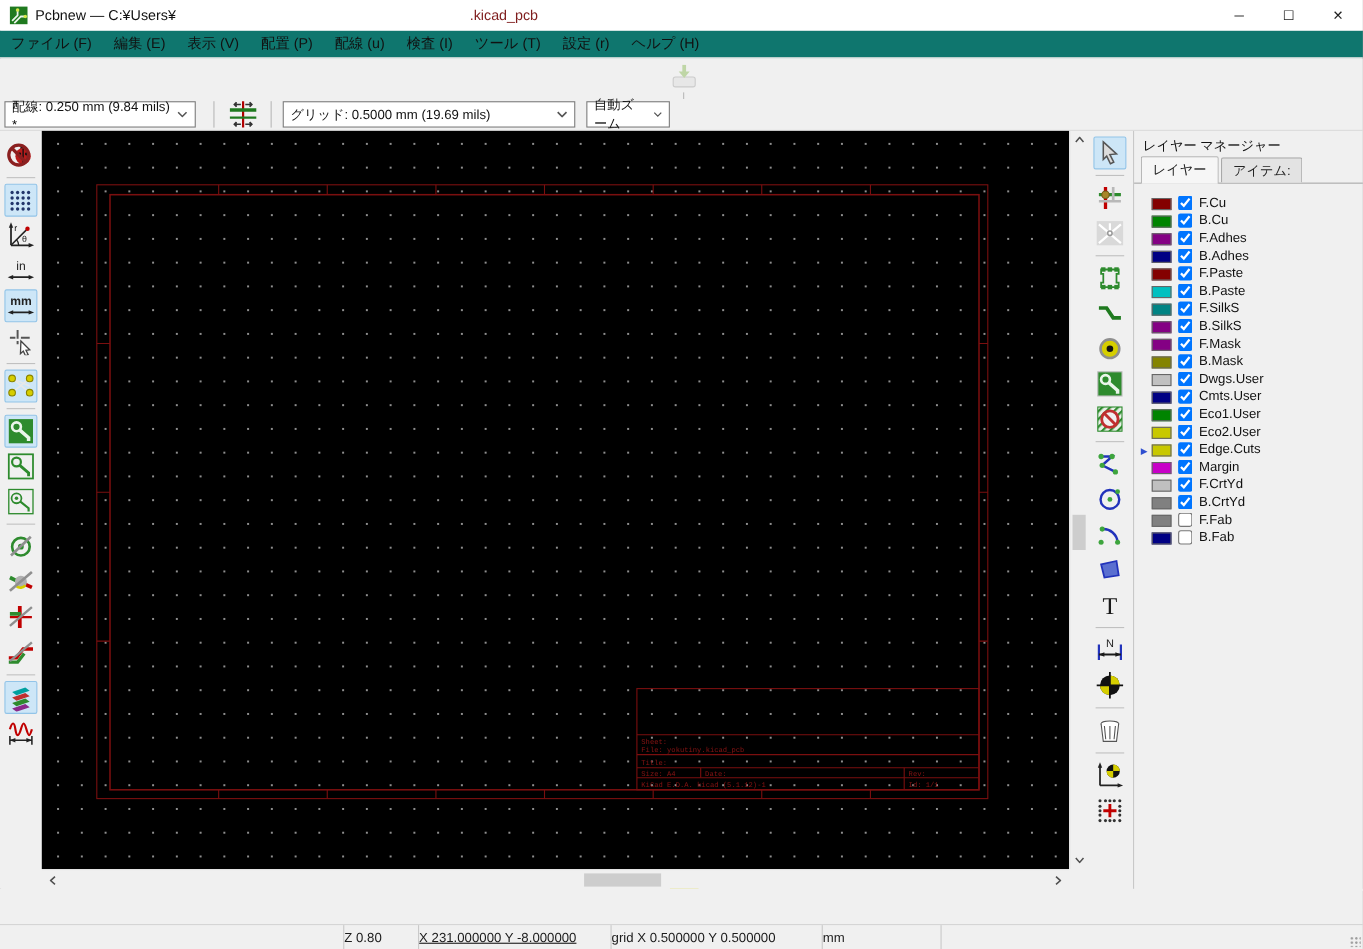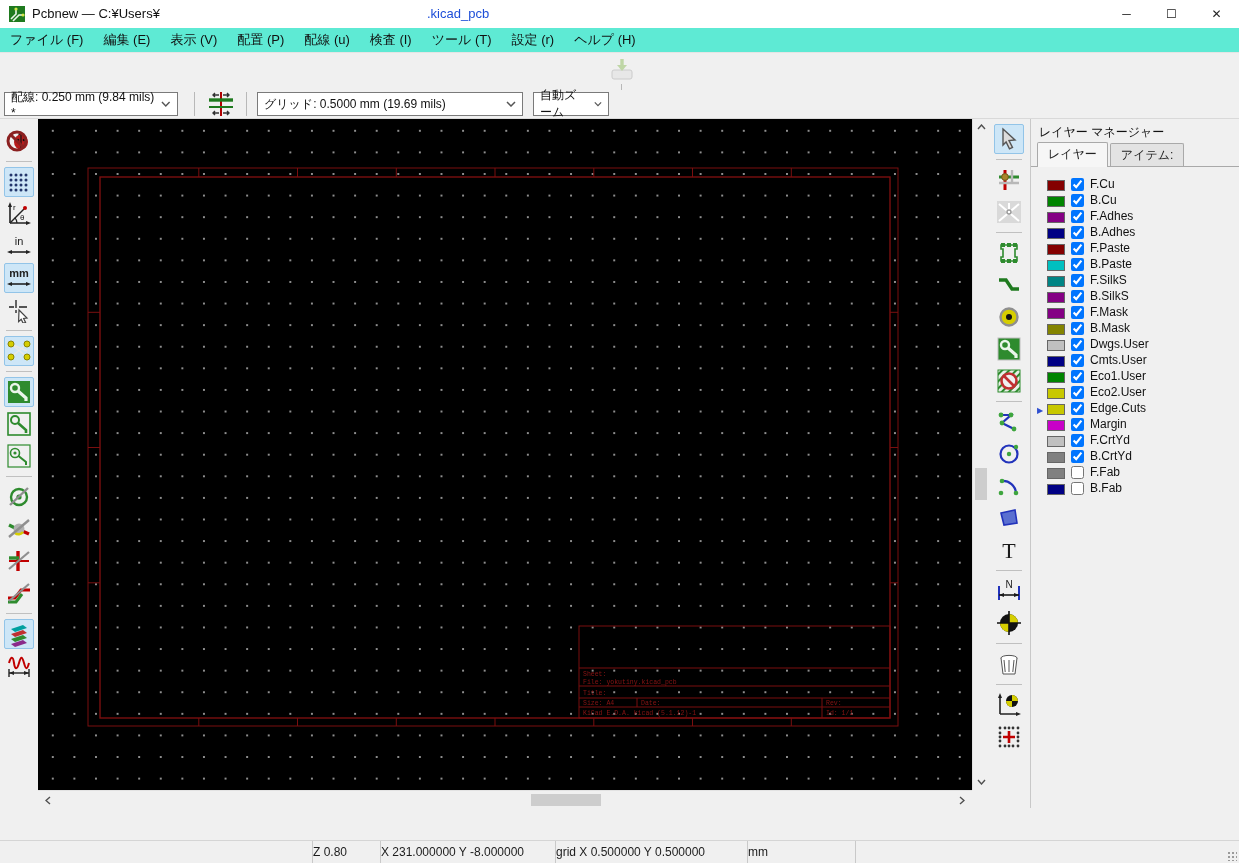--- a/index.html
+++ b/index.html
@@ -4,26 +4,26 @@
 <style>
   * { margin:0; padding:0; box-sizing:border-box; }
   html,body { width:1239px; height:863px; }
   body { font-family:"Liberation Sans", sans-serif; background:#f0f0f0; overflow:hidden; }
   .win { position:relative; width:1239px; height:863px; background:#f0f0f0; outline:1px solid #9a9a9a; outline-offset:-1px; }
 
   
   .titlebar { position:absolute; left:0; top:0; width:100%; height:28px; background:#ffffff; display:flex; align-items:center; }
   .appicon { width:18px; height:18px; margin-left:8px; }
   .title-left { position:absolute; left:32px; top:6px; font-size:13px; color:#111; }
-  .title-right { position:absolute; left:427px; top:6px; font-size:13px; color:#1d4ed8; }
+  .title-right { position:absolute; left:427px; top:6px; font-size:13px; color:#7f1d1d; }
   .wincontrols { position:absolute; right:0; top:0; height:28px; display:flex; }
   .wcbtn { width:45px; height:28px; display:flex; align-items:center; justify-content:center; font-size:12px; color:#222; }
 
   
-  .menubar { position:absolute; left:0; top:28px; width:100%; height:25px; background:#5eead4; display:flex; align-items:center; border-bottom:1px solid #e5e5e5; }
+  .menubar { position:absolute; left:0; top:28px; width:100%; height:25px; background:#0f766e; display:flex; align-items:center; border-bottom:1px solid #e5e5e5; }
   .menuitem { padding:3px 10px; font-size:13px; color:#111; }
 
   
   .toolbar-top { position:absolute; left:0; top:53px; width:100%; height:37px; background:#f0f0f0; display:flex; align-items:center; padding-left:4px;flex-direction:column; }
   .toolbar-2 { position:absolute; left:0; top:90px; width:100%; height:29px; background:#f0f0f0; display:flex; align-items:center; padding-left:4px; border-bottom:1px solid #d9d9d9; }
   .tbb { width:31px; height:31px; display:flex; align-items:center; justify-content:center; border-radius:2px; flex:none; }
   .tbb svg { display:block; }
   .vsep { width:1px; height:24px; background:#b8b8b8; margin:0 5px; flex:none; }
   .disabled { opacity:.42; }
   .combo { height:24px; background:#ffffff; border:1px solid #7a7a7a; display:flex; align-items:center; font-size:12px; color:#111; padding:0 6px; gap:6px; flex:none; }
@@ -851,20 +851,20 @@
           <input type="checkbox" class="cb" style="">
           <span class="ln">B.Fab</span>
         </div>
     </div>
   </div>
 
   <div class="bottomstrip"></div>
   <div class="statusbar">
     <div class="scell first" style="width:312px;"></div>
     <div class="scell" style="width:68px;">Z 0.80</div>
-    <div class="scell" style="width:175px;">X 231.000000  Y -8.000000</div>
+    <div class="scell" style="width:175px;text-decoration:underline;">X 231.000000  Y -8.000000</div>
     <div class="scell" style="width:192px;">grid X 0.500000  Y 0.500000</div>
     <div class="scell" style="width:108px;">mm</div>
     <div class="scell" style="flex:1;"></div>
     <div class="grip"></div>
   </div>
 
 </div>
 
 </body></html>

